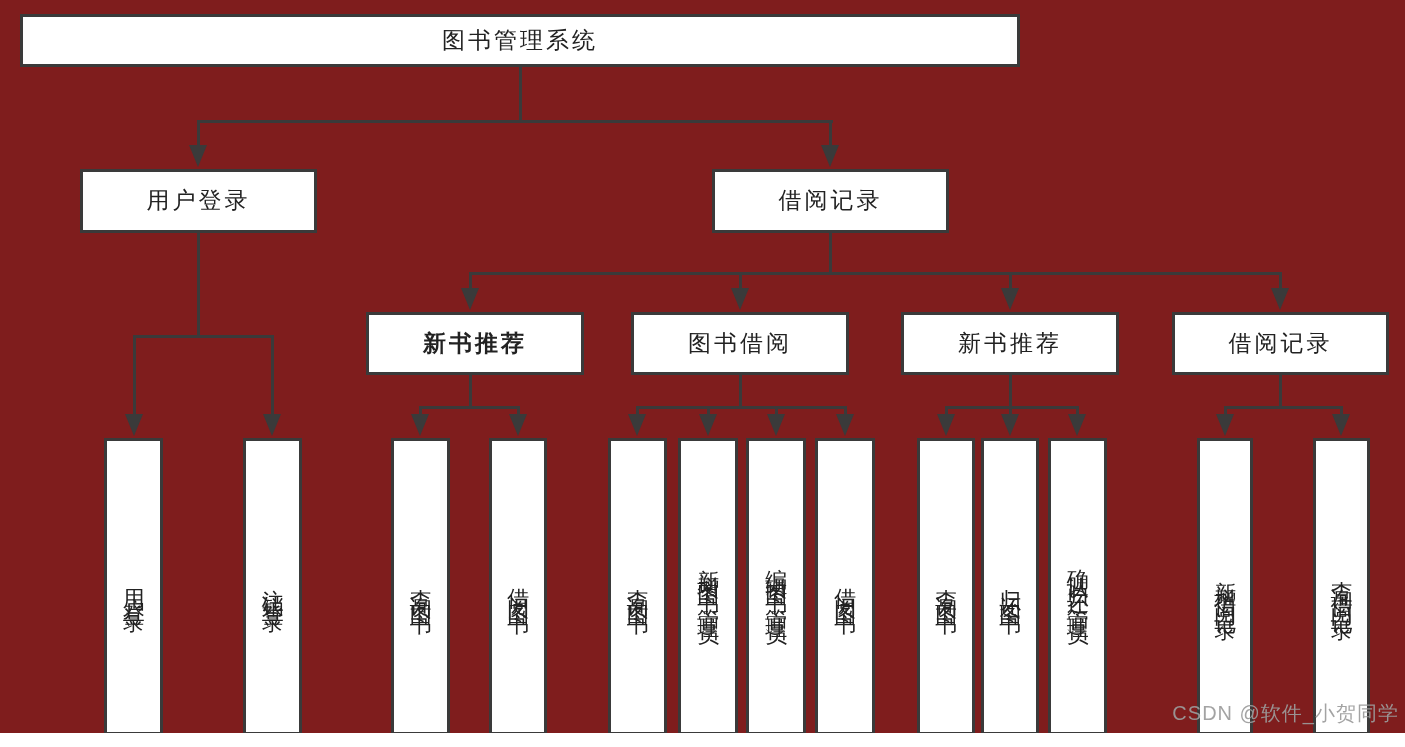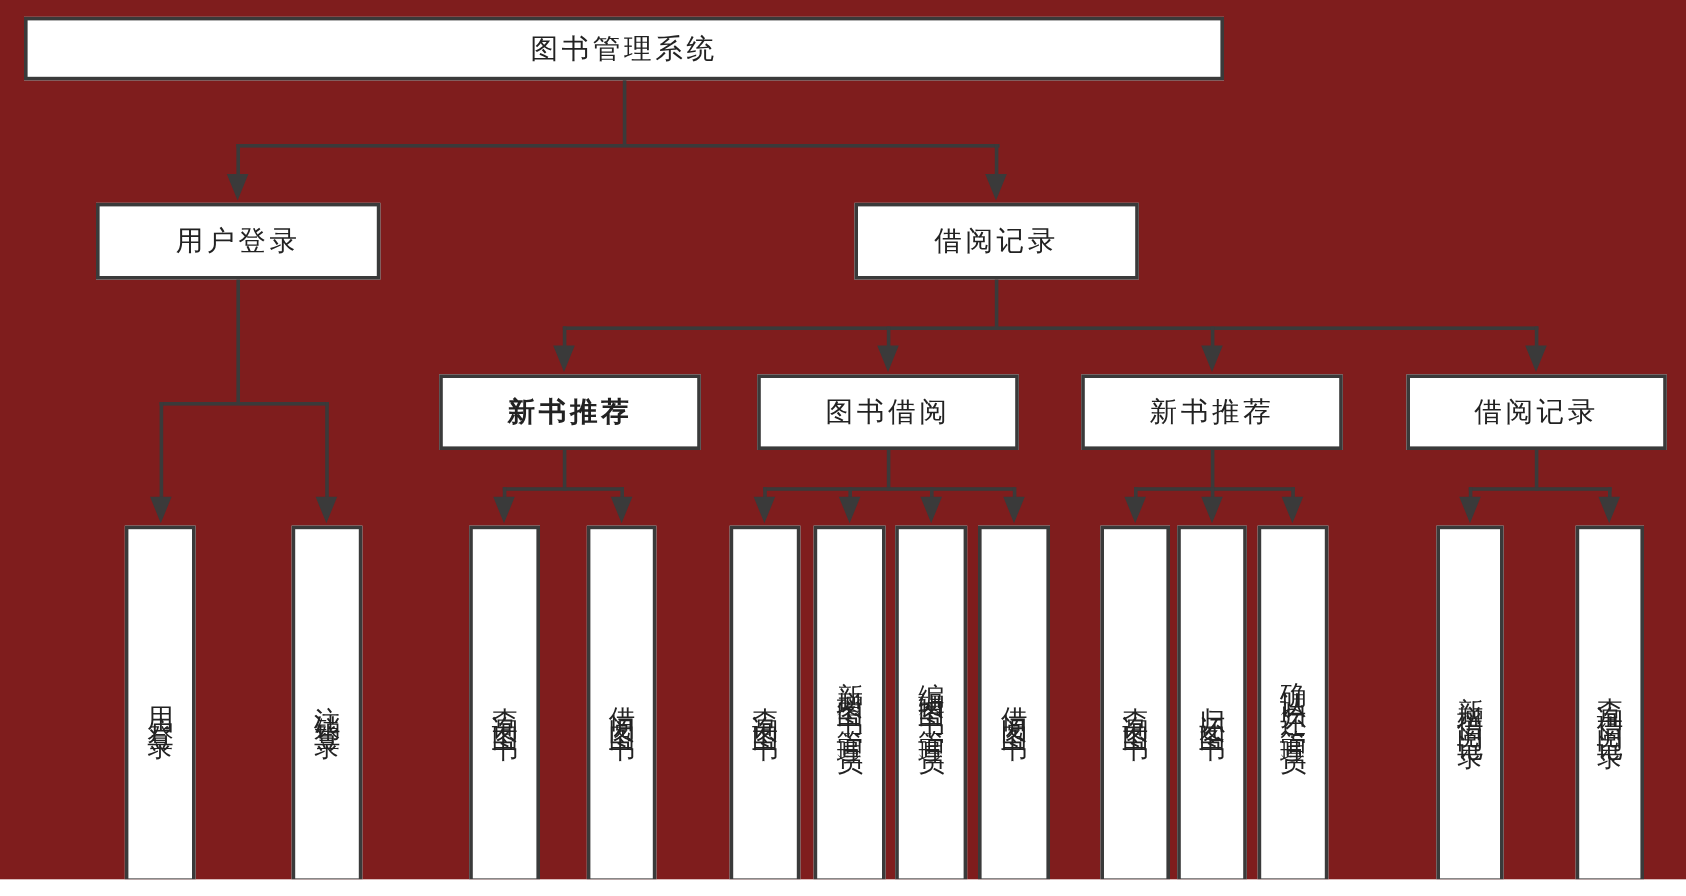--- a/index.html
+++ b/index.html
@@ -117,14 +117,15 @@
   <div class="node vert" style="left:746px;top:438px;width:60px;height:297px;">编辑图书（管理员）</div>
   <div class="node vert" style="left:815px;top:438px;width:60px;height:297px;">借阅图书</div>
 
   <div class="node vert" style="left:917px;top:438px;width:58px;height:297px;">查询图书</div>
   <div class="node vert" style="left:981px;top:438px;width:58px;height:297px;">归还图书</div>
   <div class="node vert" style="left:1048px;top:438px;width:59px;height:297px;">确认归还（管理员）</div>
 
   <div class="node vert" style="left:1197px;top:438px;width:56px;height:297px;">新增借阅记录</div>
   <div class="node vert" style="left:1313px;top:438px;width:57px;height:297px;">查询借阅记录</div>
 
+  <div class="watermark">CSDN @软件_小贺同学</div>
 
 </div>
 
 </body></html>

